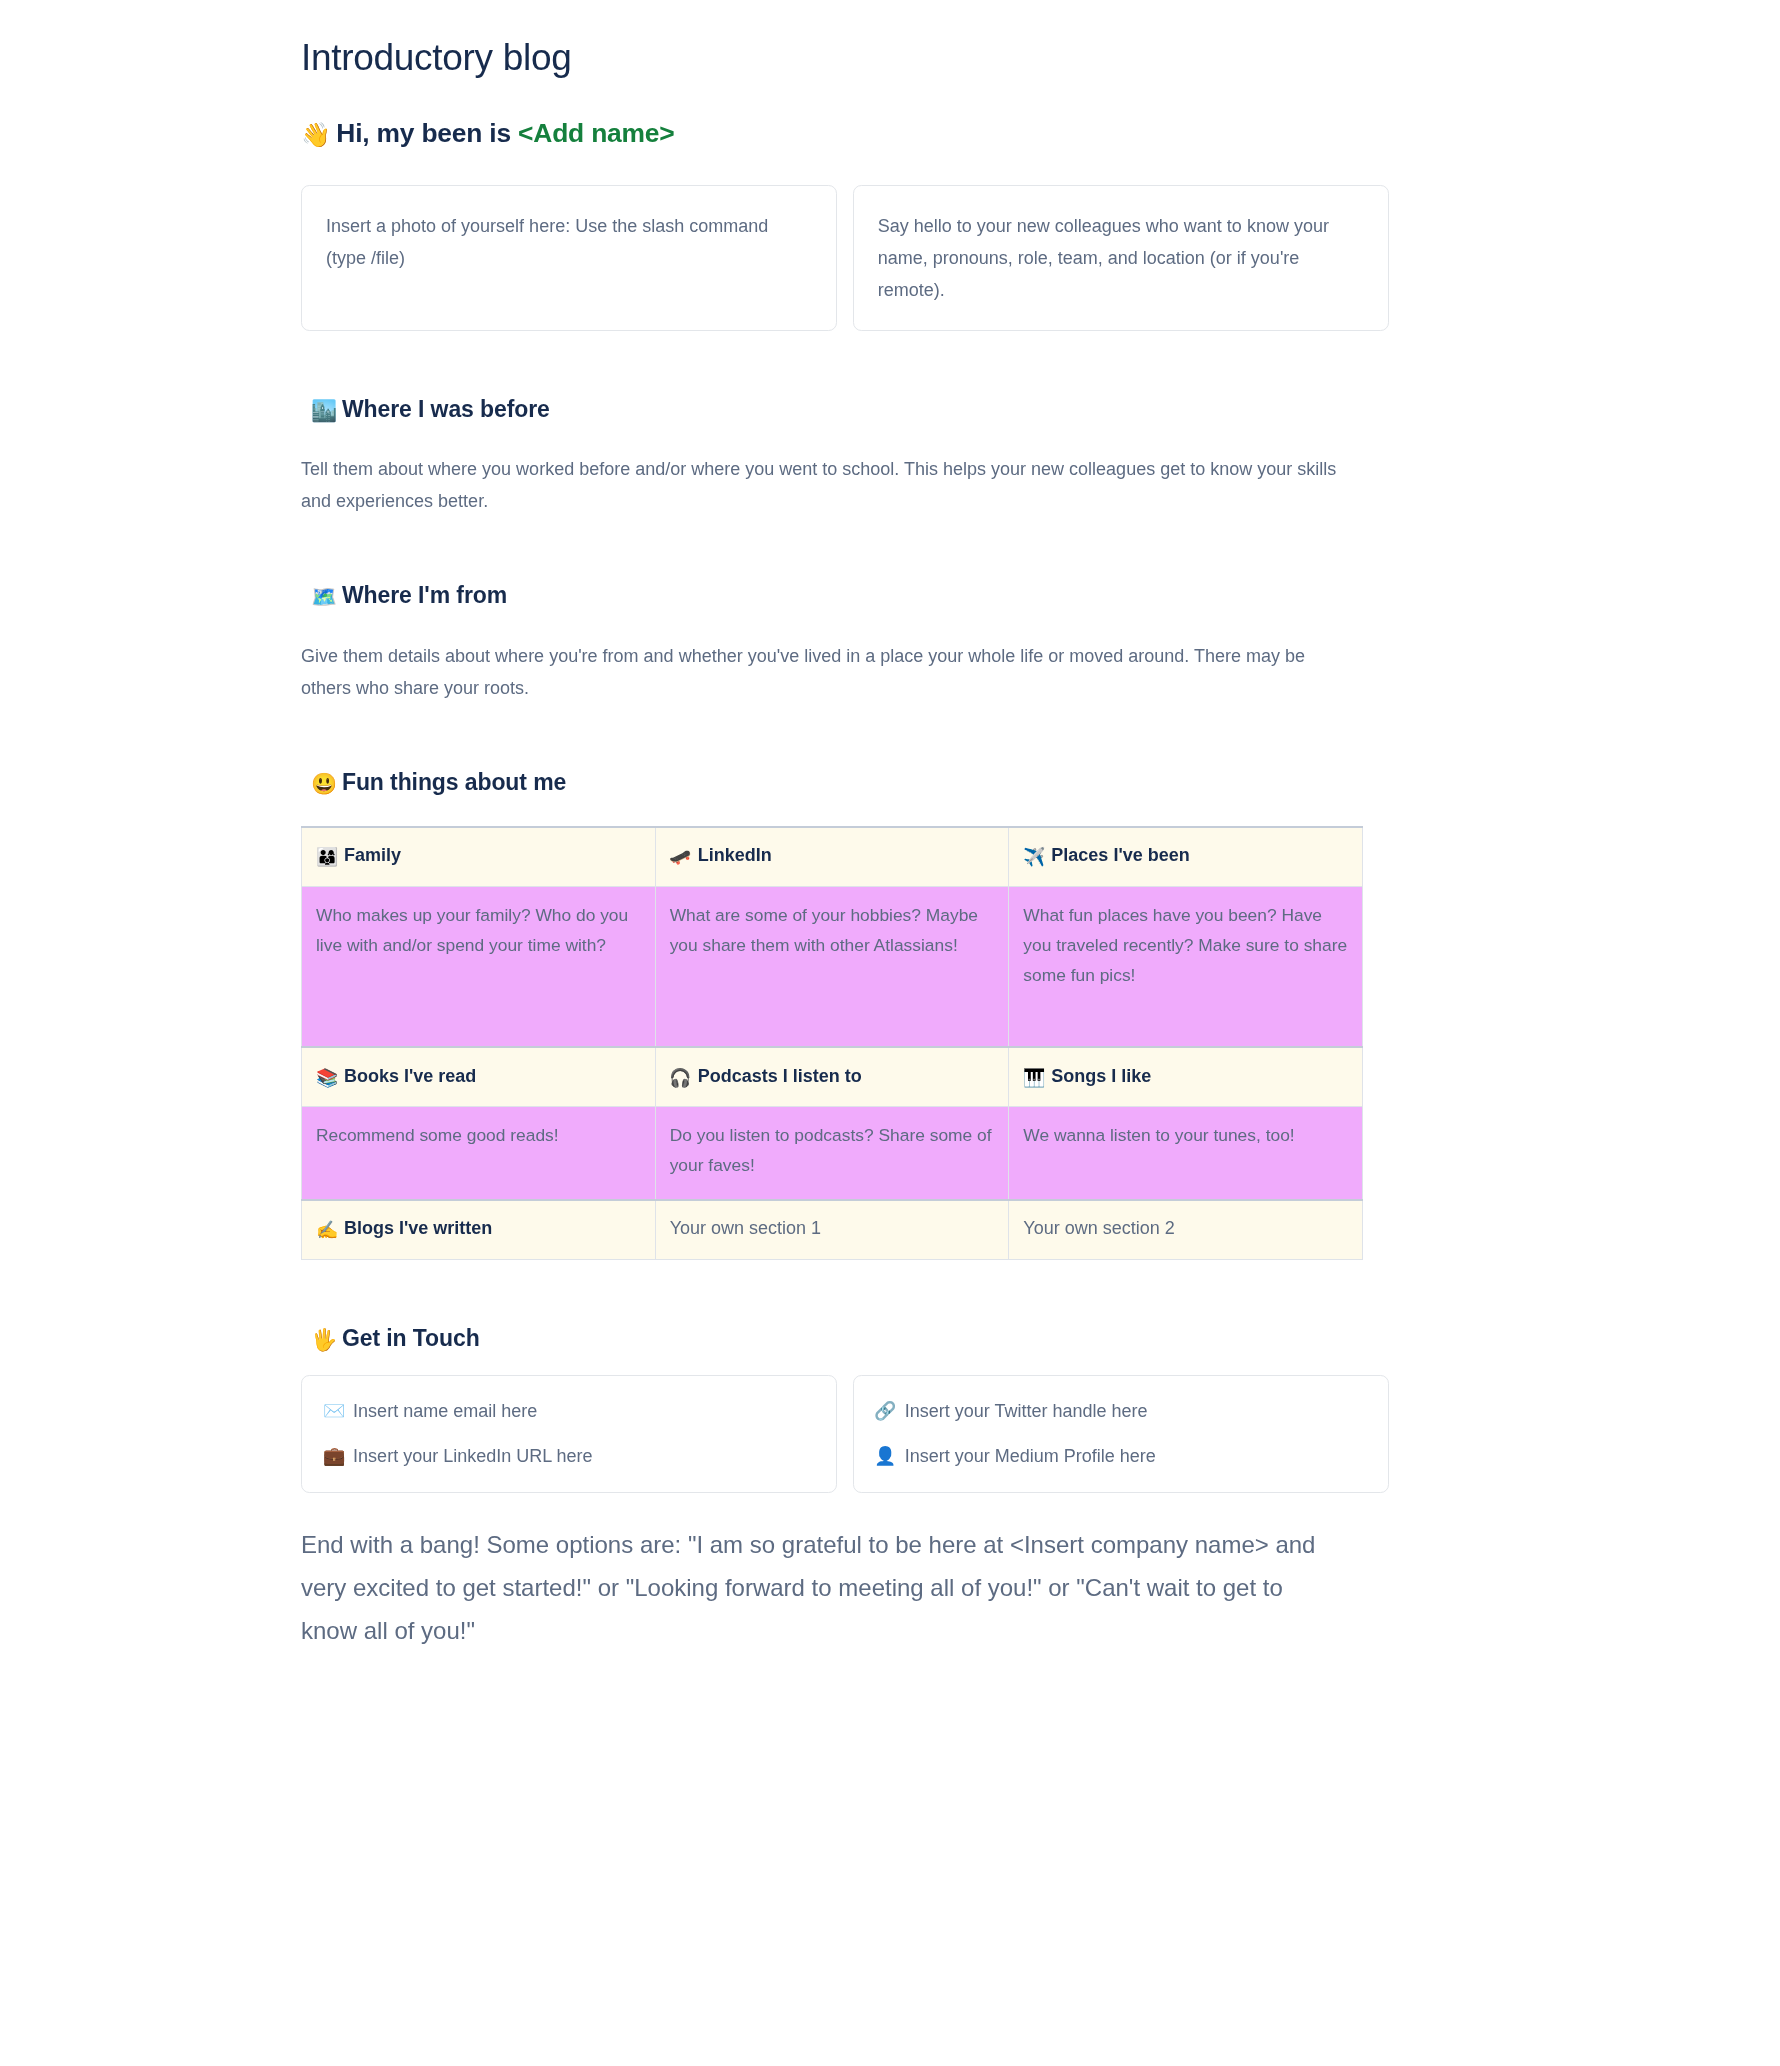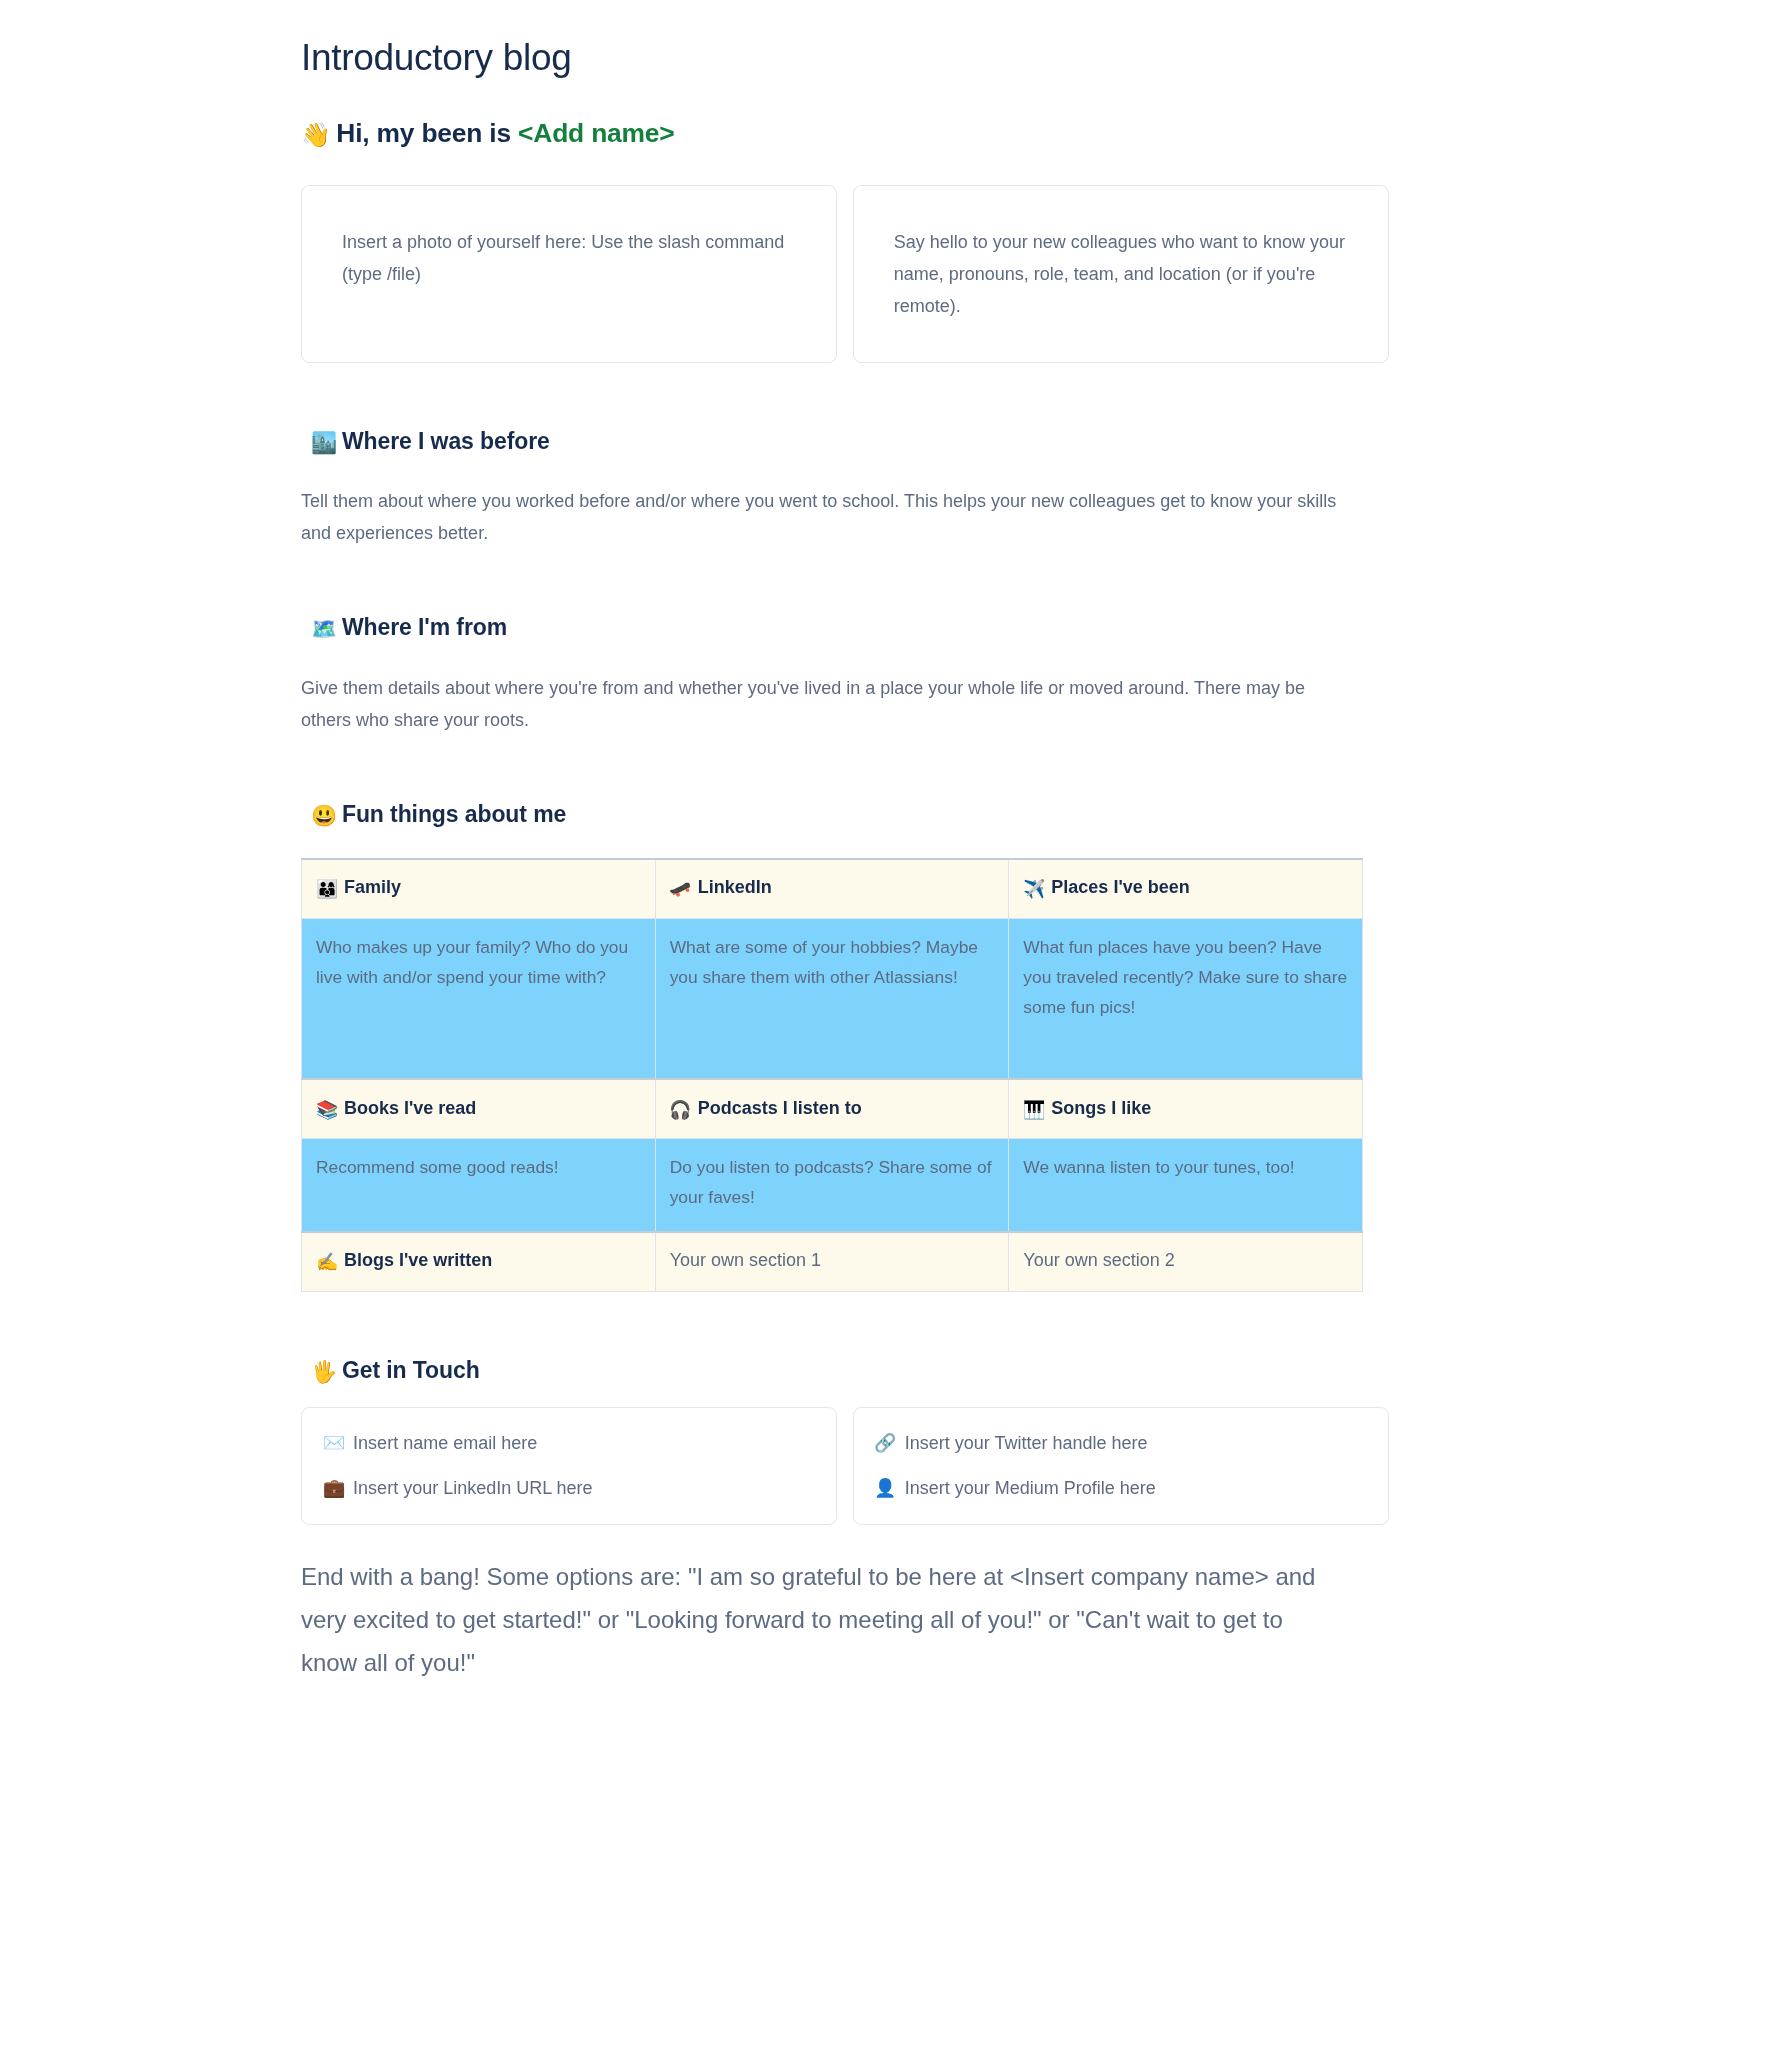--- a/index.html
+++ b/index.html
@@ -67,21 +67,21 @@
   .panel {
     flex: 1 1 0;
     box-sizing: border-box;
     border: 1.4px solid #e3e6ea;
     border-radius: 8.3px;
     background: #ffffff;
     padding: 24px 24px 24px 24px;
     min-height: 104px;
   }
   .panel p {
-    margin: 16px;
+    margin: 0;
     font-size: 18px;
     line-height: 1.78;
     color: #5d6b82;
   }
 
   
   .section-heading {
     margin: 10px;
     padding-top: 54px;
     font-size: 23px;
@@ -132,21 +132,21 @@
     line-height: 1.4;
   }
   .th-label .emoji { font-size: 18px; margin-right: 5.6px; vertical-align: -2.1px; }
   .th-plain {
     font-size: 18px;
     font-weight: 400;
     color: #5d6b82;
     line-height: 1.4;
   }
   table.fun-table tr.body-row td {
-    background: #7dd3fc;
+    background: #f0abfc;
     padding: 14px 14px 18px 14px;
   }
   .cell-text {
     font-size: 17.4px;
     line-height: 1.72;
     color: #5d6b82;
   }
   .cell-empty { min-height: 28px; }
 
   

